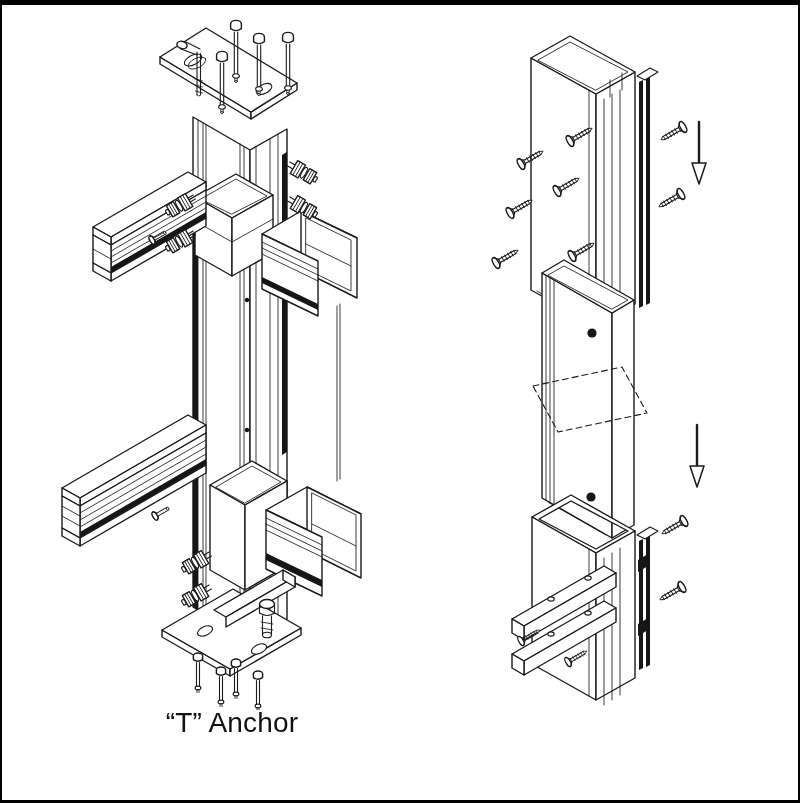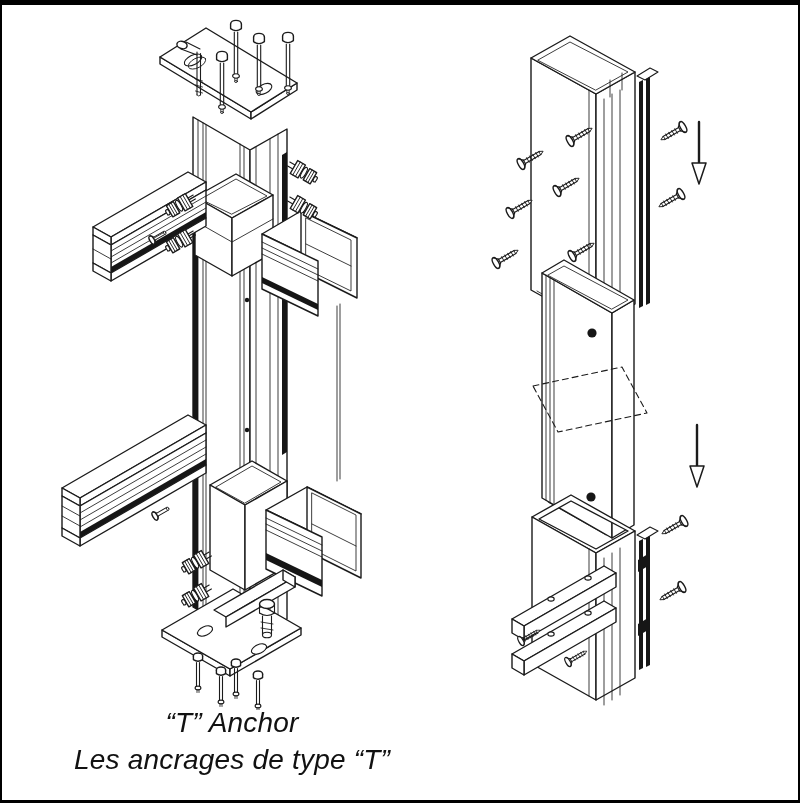--- a/index.html
+++ b/index.html
@@ -1,17 +1,17 @@
 <!DOCTYPE html>
 <html><head>
 <meta charset="utf-8">
 <style>
   html,body{margin:0;padding:0;background:#e8e8e8;}
   #stage{position:relative;width:800px;height:803px;background:#ffffff;overflow:hidden;
-         font-family:"Liberation Sans",sans-serif;font-style:italic;}
+         font-family:"Liberation Sans",sans-serif;}
   #frame{position:absolute;inset:0;border-top:5px solid #000;border-left:2px solid #000;
          border-right:2px solid #000;border-bottom:3px solid #000;pointer-events:none;}
   svg{position:absolute;left:0;top:0;}
   svg *{vector-effect:none;}
   .ln path,.ln line,.ln ellipse,.ln circle{stroke:#1b1b1b;stroke-width:1.4;fill:none;
         stroke-linejoin:round;stroke-linecap:round;}
   .ln .f{fill:#ffffff;}
   .ln .d{fill:#161616;stroke:none;}
   .ln .t{stroke-width:0.85;}
   .ln .m{stroke-width:1.1;}
@@ -307,18 +307,17 @@
     </g>
     <g>
       <use href="#fscrew" transform="translate(684,521) rotate(150)"></use>
       <use href="#fscrew" transform="translate(682,587) rotate(150)"></use>
     </g>
   </g>
 </svg>
 
 <div class="caption" style="left:37px;top:704px;width:390px;">
   <div>“T” Anchor</div>
-  <div>Les ancrages de type “T”</div>
 </div>
 
 
 <div id="frame"></div>
 </div>
 
 </body></html>

